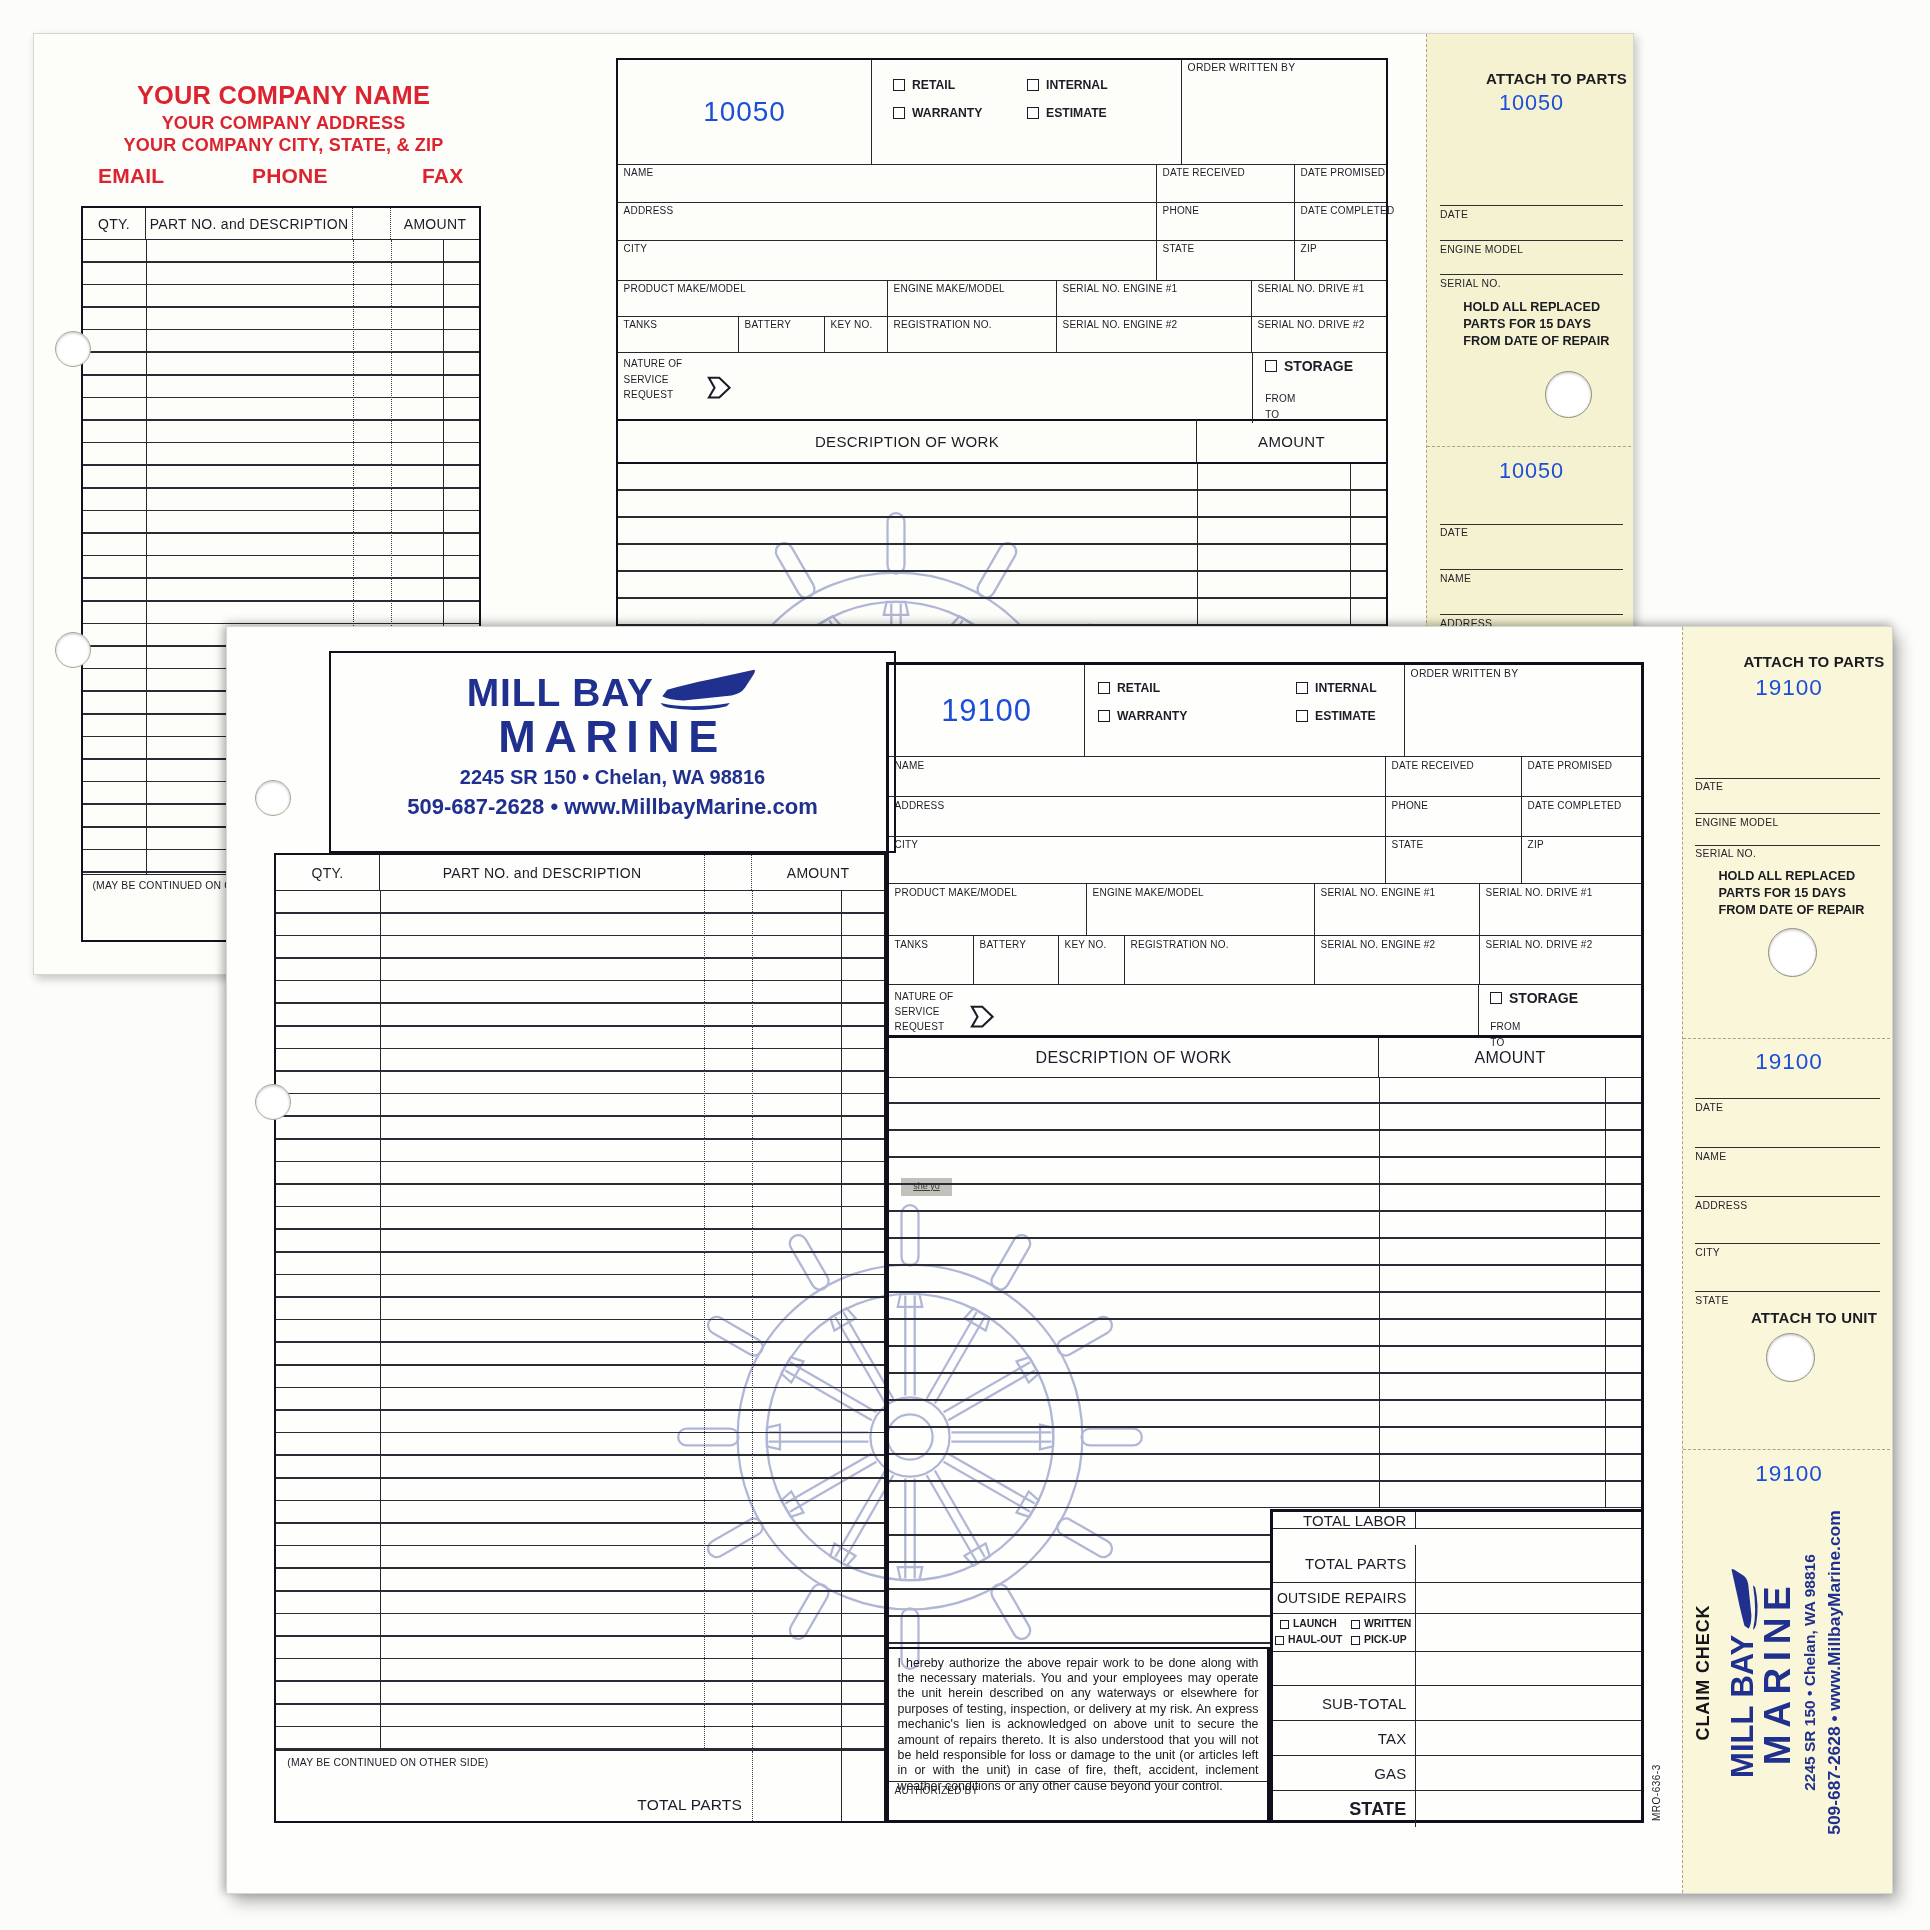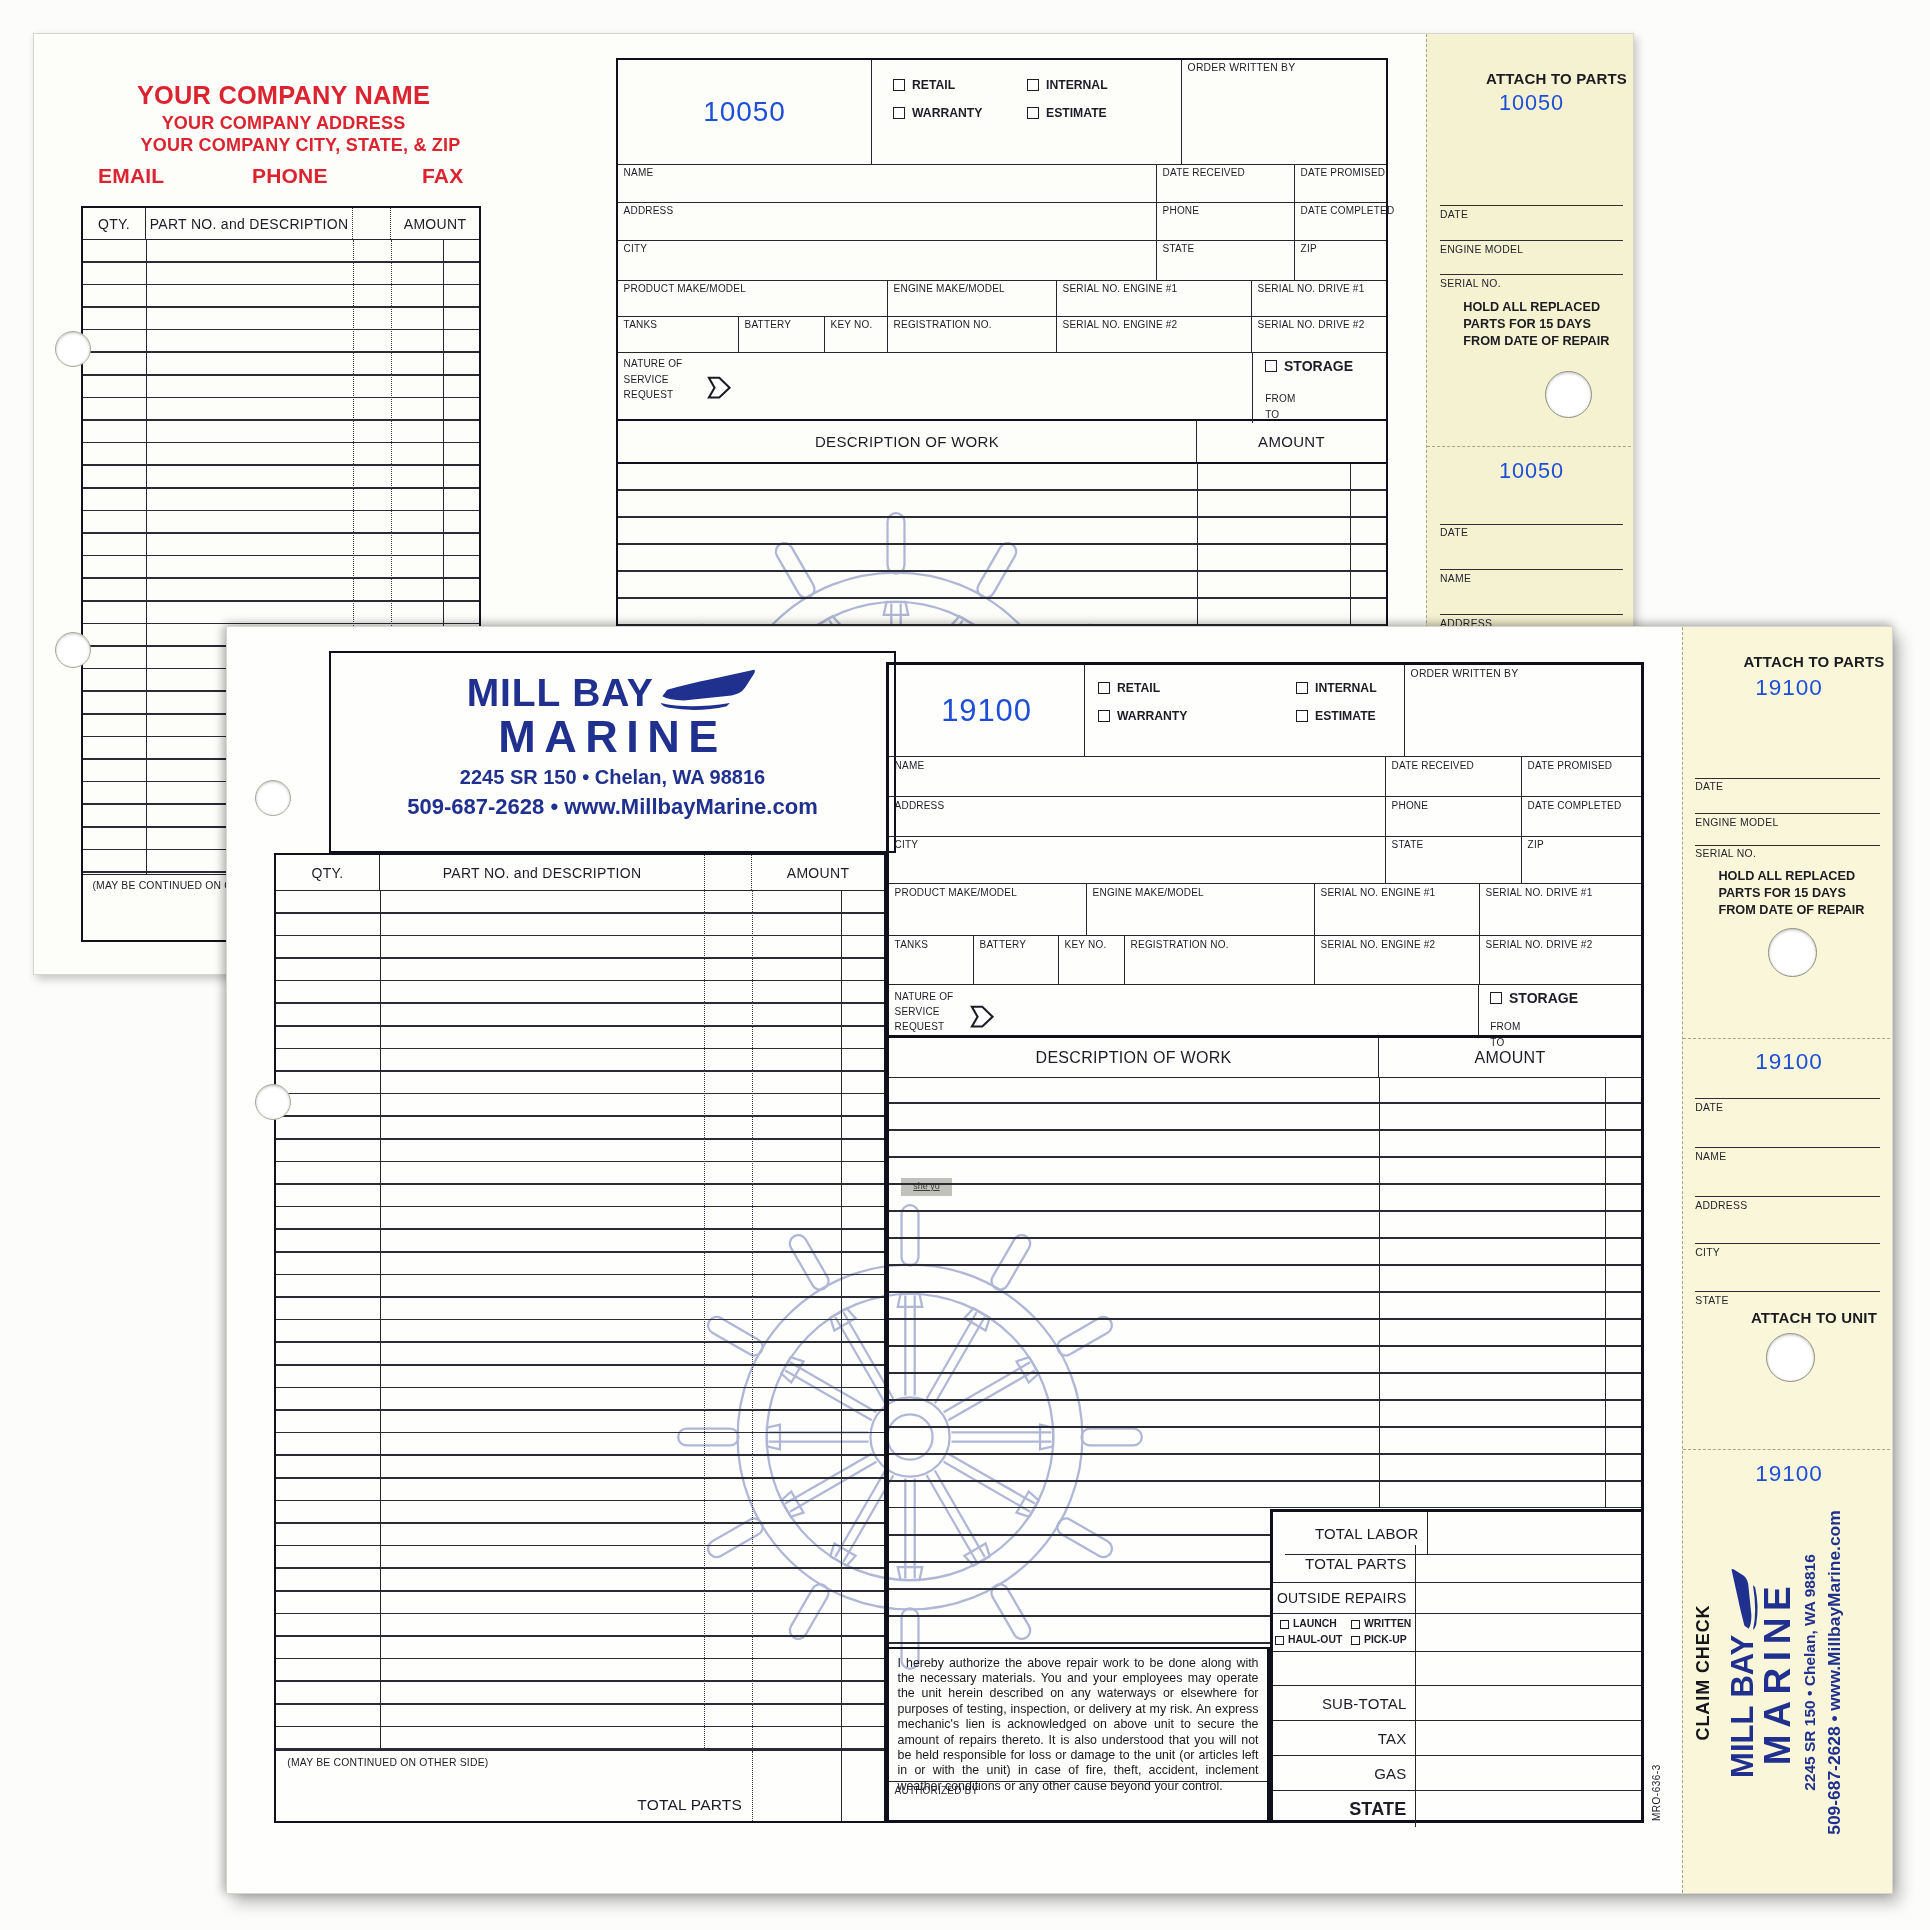--- a/index.html
+++ b/index.html
@@ -78,21 +78,21 @@
     </g>
   </defs>
 </svg>
 
 <div class="canvas">
 
   <div class="sheet" id="back-sheet">
 
     <div class="l c red" style="left:52px;top:47px;width:395px;font-size:25.4px;">YOUR COMPANY NAME</div>
     <div class="l c red" style="left:52px;top:79px;width:395px;font-size:18px;">YOUR COMPANY ADDRESS</div>
-    <div class="l c red" style="left:69px;top:101px;width:395px;font-size:18px;">YOUR COMPANY CITY, STATE, &amp; ZIP</div>
+    <div class="l c red" style="left:52px;top:101px;width:395px;font-size:18px;">YOUR COMPANY CITY, STATE, &amp; ZIP</div>
     <div class="l red" style="left:64px;top:130px;font-size:21px;">EMAIL</div>
     <div class="l red" style="left:218px;top:130px;font-size:21px;">PHONE</div>
     <div class="l red" style="left:388px;top:130px;font-size:21px;">FAX</div>
 
     <svg class="wheel" style="left:617px;top:466px;" width="490" height="490" viewBox="-260 -260 520 520">
         <use href="#shipwheel"></use>
       </svg>
 
     <div class="ptable" style="left:47px;top:172px;width:400px;height:736px;">
       <div class="pthead" style="height:32px;">
@@ -402,21 +402,21 @@
         <div class="cell ptc" style="width:490px;font-size:16px;justify-content:center;display:flex;">DESCRIPTION OF WORK</div>
         <div class="cell last ptc" style="font-size:16px;display:flex;">AMOUNT</div>
       </div>
       <div class="rul29" style="position:absolute;left:0;right:0;top:412px;height:431px;">
         <div class="v" style="left:490px;top:0;bottom:0;"></div>
         <div class="v" style="left:716px;top:0;bottom:0;"></div>
       </div>
       <div class="rul29" style="position:absolute;left:0;top:844px;width:381px;height:138px;"></div>
 
       <div style="position:absolute;left:381px;top:844px;right:0;bottom:0;border-left:3.2px solid #10101c;border-top:3.2px solid #10101c;box-sizing:border-box;">
-        <div class="mrow" style="top:0;height:43px;margin-left:12px;">
+        <div class="mrow" style="top:0;height:17px;">
           <div class="cell tl" style="width:143px;">TOTAL LABOR</div>
             <div class="cell last"></div>
         </div>
         <div class="mrow" style="top:33px;height:38px;">
           <div class="cell tl" style="width:143px;">TOTAL PARTS</div>
             <div class="cell last"></div>
         </div>
         <div class="mrow" style="top:71px;height:31px;">
           <div class="cell tl" style="width:143px;font-size:14px;">OUTSIDE REPAIRS</div>
             <div class="cell last"></div>

